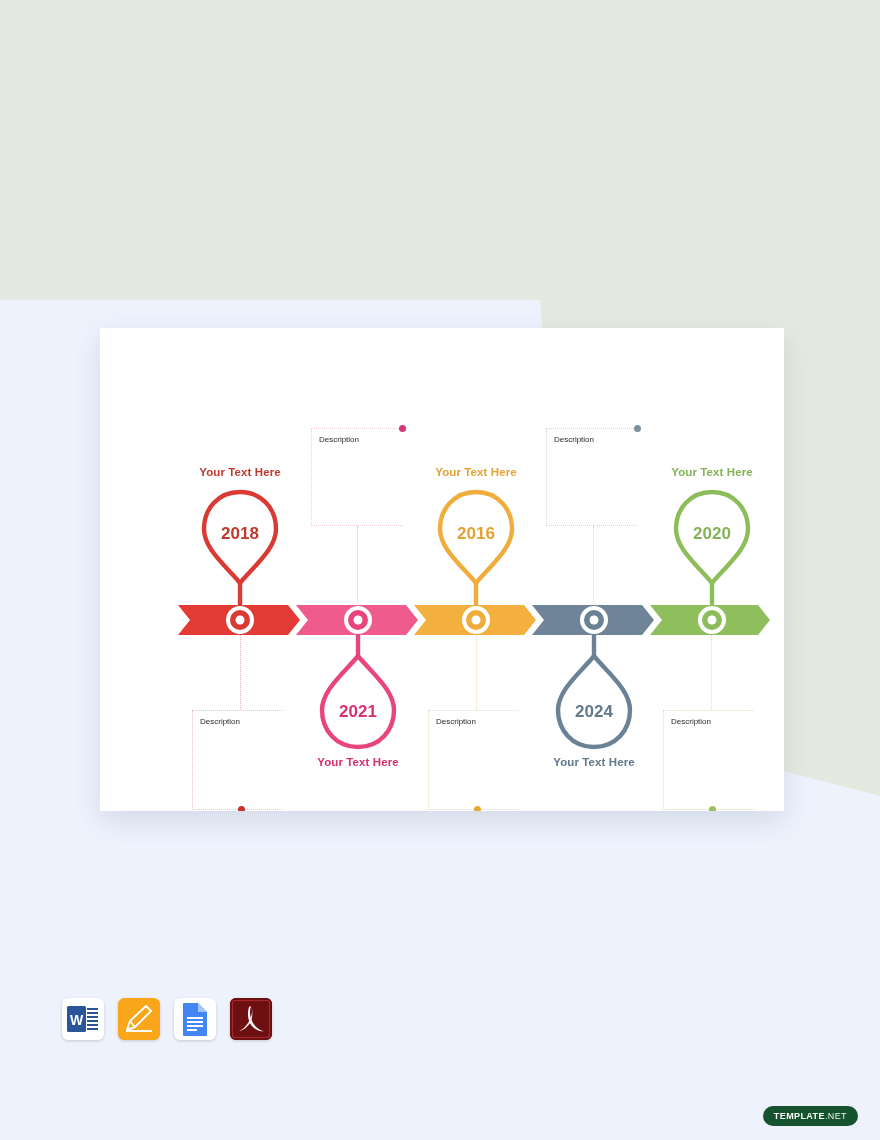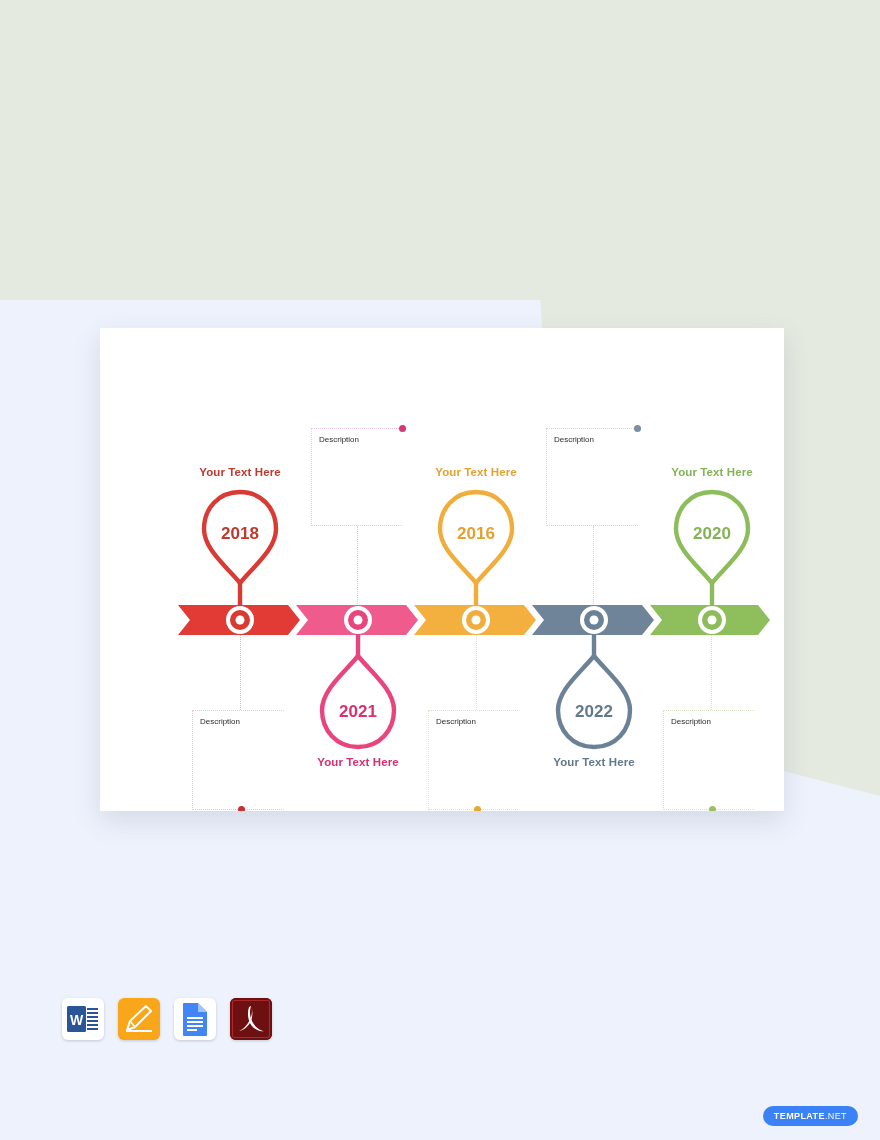--- a/index.html
+++ b/index.html
@@ -93,21 +93,21 @@
        display:flex;align-items:center;justify-content:center;
        box-shadow:0 1px 3px rgba(0,0,0,.18);overflow:hidden;}
   #fmt-word{background:#ffffff;}
   #fmt-pages{background:linear-gradient(#fdb424,#f49d19);}
   #fmt-docs{background:#ffffff;}
   #fmt-pdf{background:#6e0f12;}
 
   
   #watermark{
     position:absolute;right:22px;bottom:14px;
-    background:#3b82f6;color:#ffffff;border-radius:11px;
+    background:#14532d;color:#ffffff;border-radius:11px;
     padding:5px 11px;font-size:9px;font-weight:bold;letter-spacing:.4px;
   }
   #watermark .net{font-weight:normal;opacity:.92;}
 </style>
 </head>
 <body>
 
 <div id="bg-base"></div>
 <div id="bg-green-top"></div>
 <div id="bg-right-wedge"></div>
@@ -210,21 +210,21 @@
   </div>
   <div class="ring-outer" style="left:362px;top:278px;background:#f0ad3c;">
     <div class="ring" style="border-color:#fff;left:0;top:0;background:#f0ad3c;"></div>
   </div>
 
   <div class="pin" style="left:432px;top:292px;width:124px;height:140px;">
     <svg width="124" height="140" viewBox="0 0 124 140">
       <line x1="62" y1="0" x2="62" y2="36" stroke="#6b8296" stroke-width="4.4"></line>
       <path d="M62,127 C84,127 98,110 98,90 C98,70 76,53 62,36 C48,53 26,70 26,90 C26,110 40,127 62,127 Z" fill="none" stroke="#6b8296" stroke-width="4.4" stroke-linejoin="round"></path>
     </svg>
-    <div class="pin-year" style="top:82px;color:#62788b;">2022</div>
+    <div class="pin-year" style="top:82px;color:#62788b;">2024</div>
     <div class="pin-label" style="top:136px;color:#62788b;">Your Text Here</div>
   </div>
   <div class="ring-outer" style="left:480px;top:278px;background:#6b8296;">
     <div class="ring" style="border-color:#fff;left:0;top:0;background:#6b8296;"></div>
   </div>
 
   <div class="pin" style="left:550px;top:154px;width:124px;height:140px;">
     <svg width="124" height="140" viewBox="0 0 124 140">
       <path d="M62,10 C84,10 98,27 98,47 C98,67 76,84 62,101 C48,84 26,67 26,47 C26,27 40,10 62,10 Z" fill="none" stroke="#8cbd5a" stroke-width="4.4" stroke-linejoin="round"></path>
       <line x1="62" y1="101" x2="62" y2="140" stroke="#8cbd5a" stroke-width="4.4"></line>

